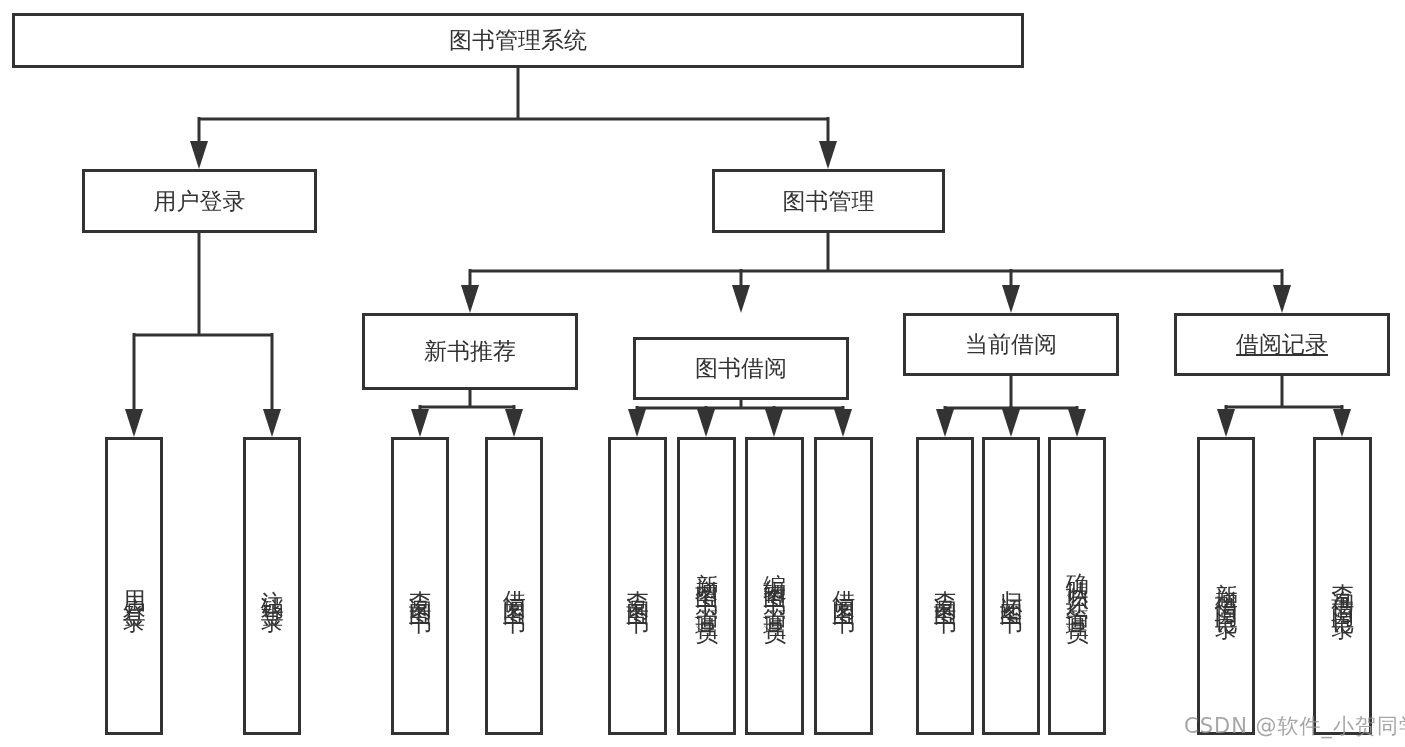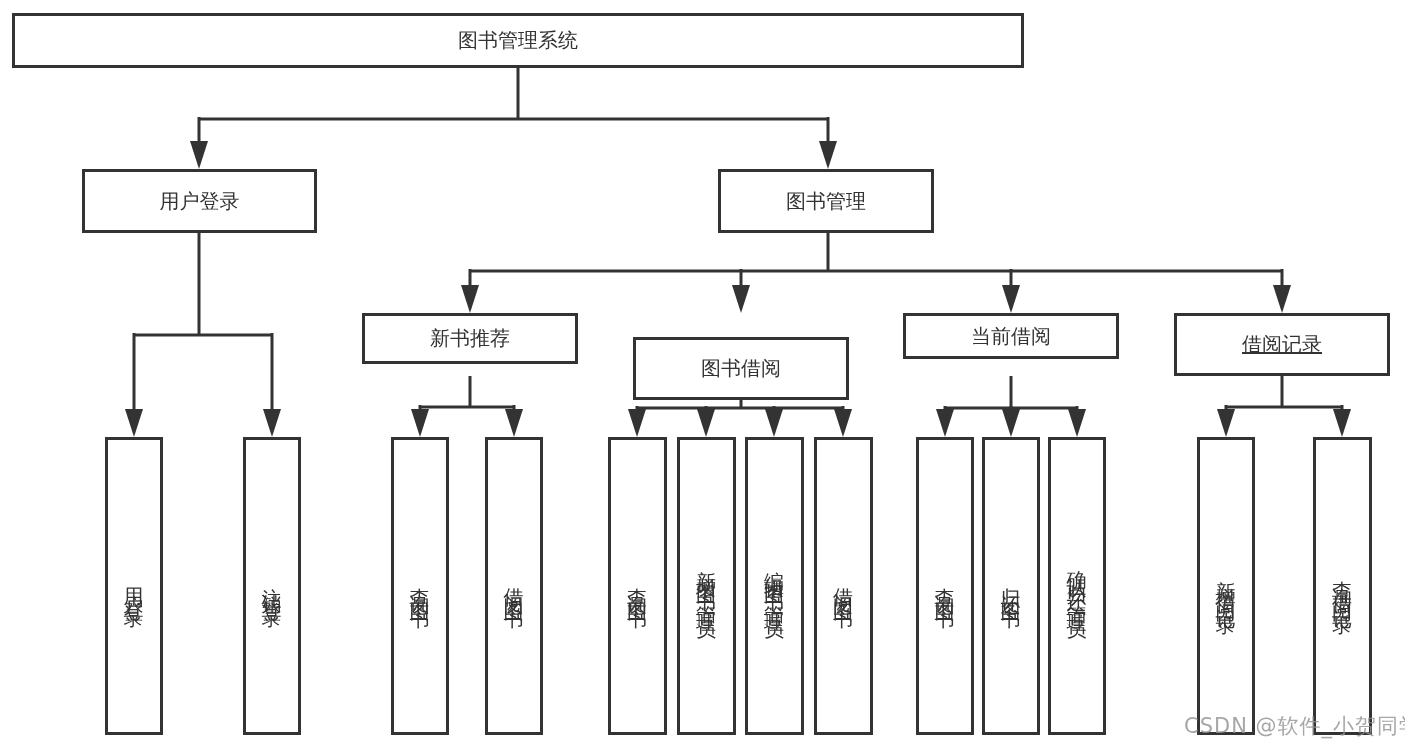--- a/index.html
+++ b/index.html
@@ -18,21 +18,21 @@
   }
   .node {
     position: absolute;
     box-sizing: border-box;
     background: #ffffff;
     border: 3px solid #333333;
     display: flex;
     align-items: center;
     justify-content: center;
     color: #333333;
-    font-size: 20px;
+    font-size: 23px;
     text-align: center;
   }
   .leaf .vtext {
     writing-mode: vertical-rl;
     text-orientation: mixed;
     letter-spacing: 7px;
     line-height: 1.1;
     white-space: nowrap;
   }
   .watermark {
@@ -141,31 +141,31 @@
     </g>
   </svg>
 
   <div class="node" style="left:12px; top:13px; width:1012px; height:55px;">
     <span>图书管理系统</span>
   </div>
 
   <div class="node" style="left:82px; top:169px; width:235px; height:64px;">
     <span>用户登录</span>
   </div>
-  <div class="node" style="left:712px; top:169px; width:216px; height:64px;margin-left:6px;">
+  <div class="node" style="left:712px; top:169px; width:233px; height:64px;">
     <span>图书管理</span>
   </div>
 
-  <div class="node" style="left:362px; top:313px; width:216px; height:51px;">
+  <div class="node" style="left:362px; top:313px; width:216px; height:77px;">
     <span>新书推荐</span>
   </div>
   <div class="node" style="left:633px; top:313px; width:216px; height:63px;margin-top:24px;">
     <span>图书借阅</span>
   </div>
-  <div class="node" style="left:903px; top:313px; width:216px; height:46px;">
+  <div class="node" style="left:903px; top:313px; width:216px; height:63px;">
     <span>当前借阅</span>
   </div>
   <div class="node" style="left:1174px; top:313px; width:216px; height:63px;text-decoration:underline;">
     <span>借阅记录</span>
   </div>
 
   <div class="node leaf" style="left:105px; top:437px; width:58px; height:298px;">
     <span class="vtext">用户登录</span>
   </div>
   <div class="node leaf" style="left:243px; top:437px; width:58px; height:298px;">

